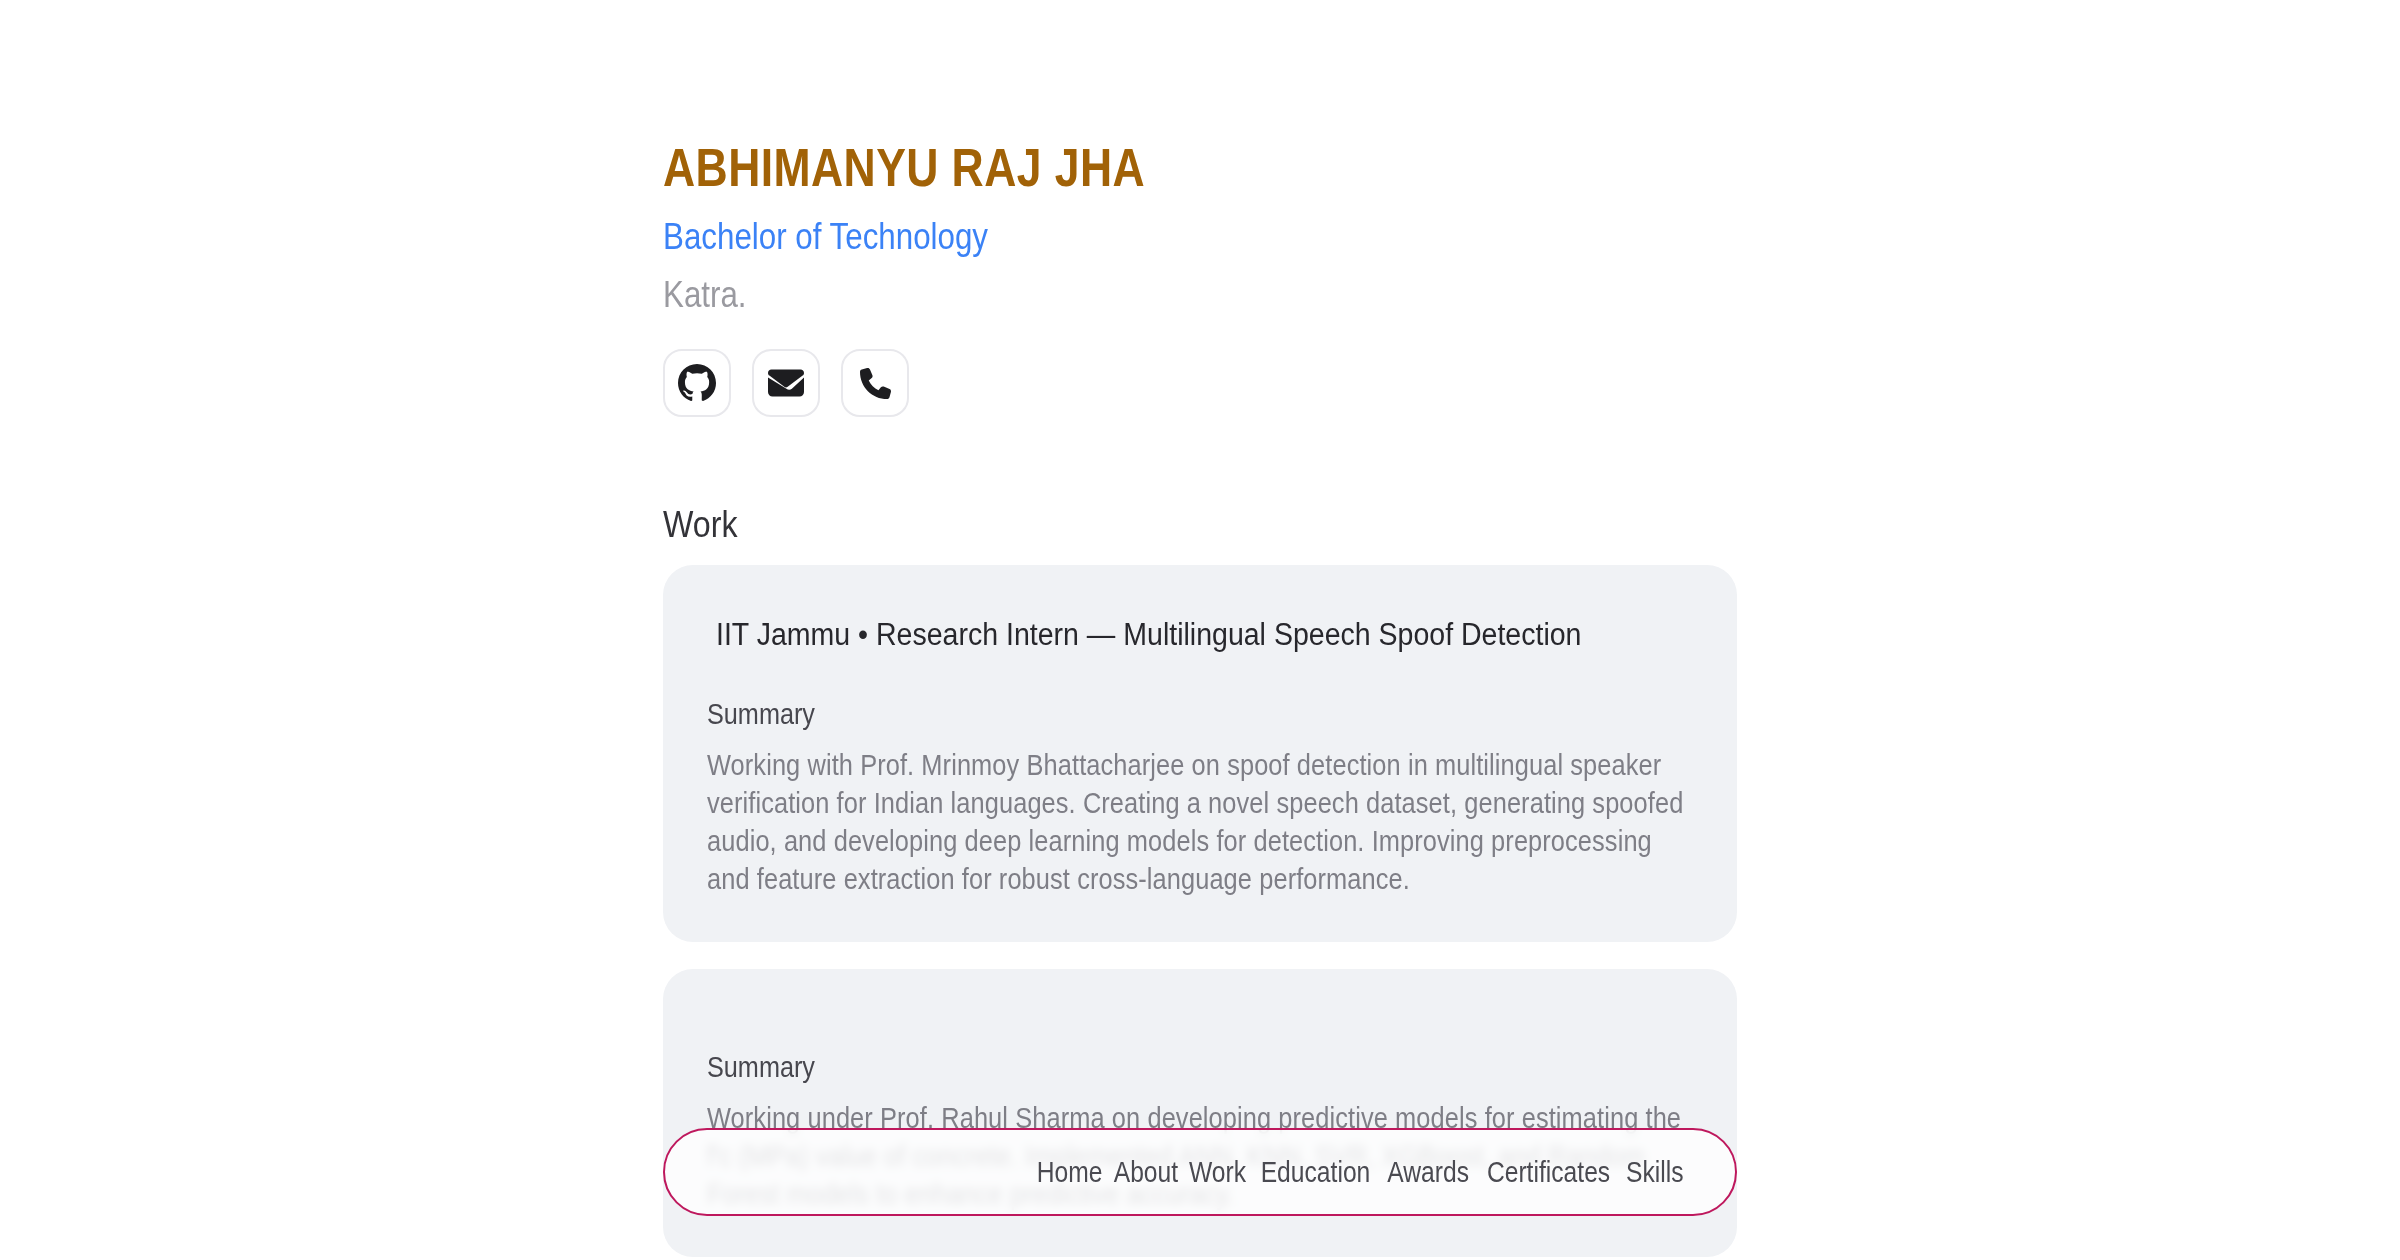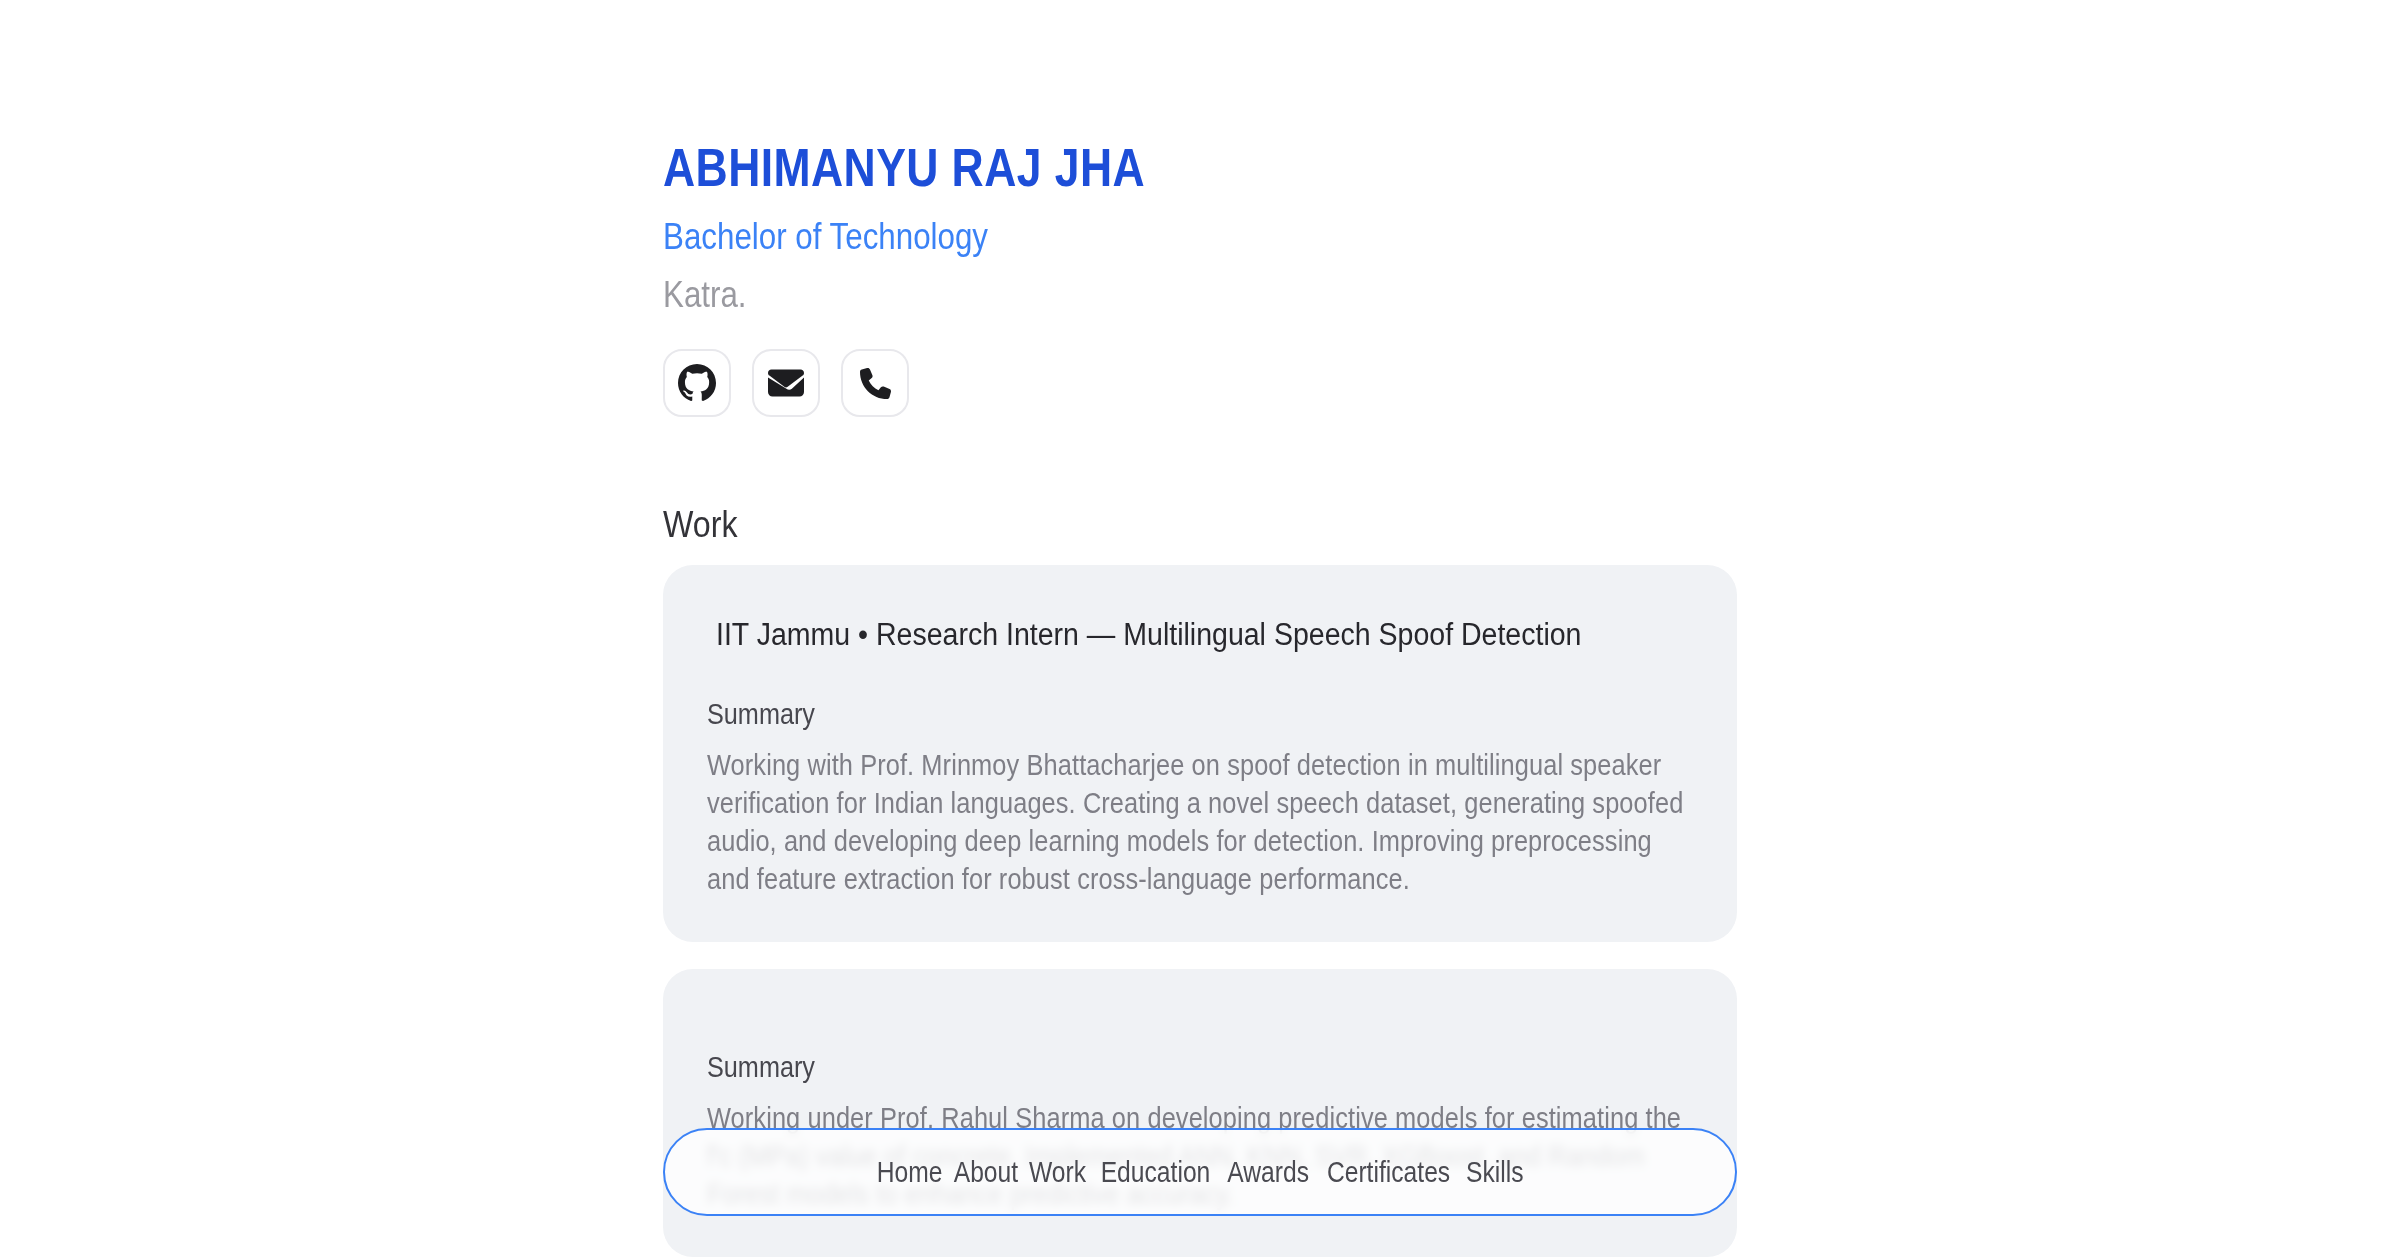--- a/index.html
+++ b/index.html
@@ -17,21 +17,21 @@
   }
   
   .cx   { display: inline-block; transform: scaleX(0.87); transform-origin: left center; white-space: nowrap; }
   .cx-name { display: inline-block; transform: scaleX(0.84); transform-origin: left center; white-space: nowrap; }
   .cx-title { display: inline-block; transform: scaleX(0.92); transform-origin: left center; white-space: nowrap; }
   .cx-nav { display: inline-block; transform: scaleX(0.85); transform-origin: center center; white-space: nowrap; }
 
   h1.name {
     margin: 0;
     font-size: 53px; font-weight: 600; letter-spacing: 0.5px;
-    color: #1d4ed8; line-height: 1.2;
+    color: #a16207; line-height: 1.2;
   }
   p.degree {
     margin: 14px 0 0;
     font-size: 36px; font-weight: 400;
     color: #3b82f6; line-height: 1.3;
   }
   p.location {
     margin: 12px 0 0;
     font-size: 36px; font-weight: 400;
     color: #9a9aa0; line-height: 1.3;
@@ -83,26 +83,26 @@
     transform-origin: left top;
   }
 
   nav.navbar {
     position: fixed;
     bottom: 44px; left: 50%;
     transform: translateX(-50%);
     width: 1074px; height: 88px;
     box-sizing: border-box;
     background: rgba(255, 255, 255, 0.78);
-    border: 2px solid #3b82f6;
+    border: 2px solid #be185d;
     border-radius: 46px;
     backdrop-filter: blur(5px);
     -webkit-backdrop-filter: blur(5px);
     display: flex; align-items: center;
-    justify-content: center;
+    justify-content: flex-end;
     padding: 0 46px;
     z-index: 10;
   }
   .nav-item {
     font-size: 29px; font-weight: 500;
     color: #4a4a51;
     text-decoration: none;
     cursor: pointer;
   }
 </style>

